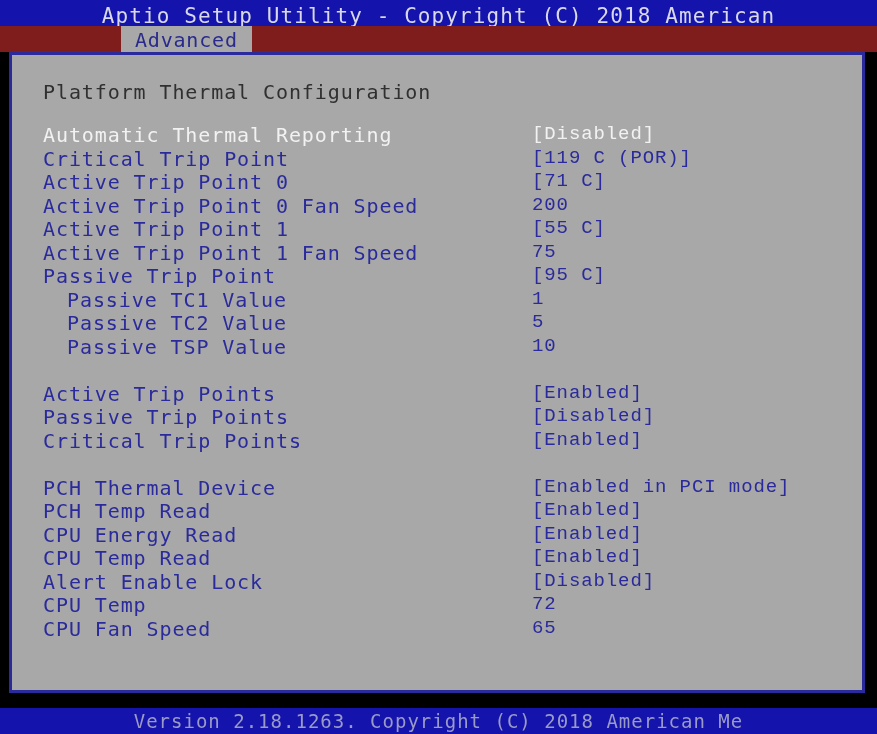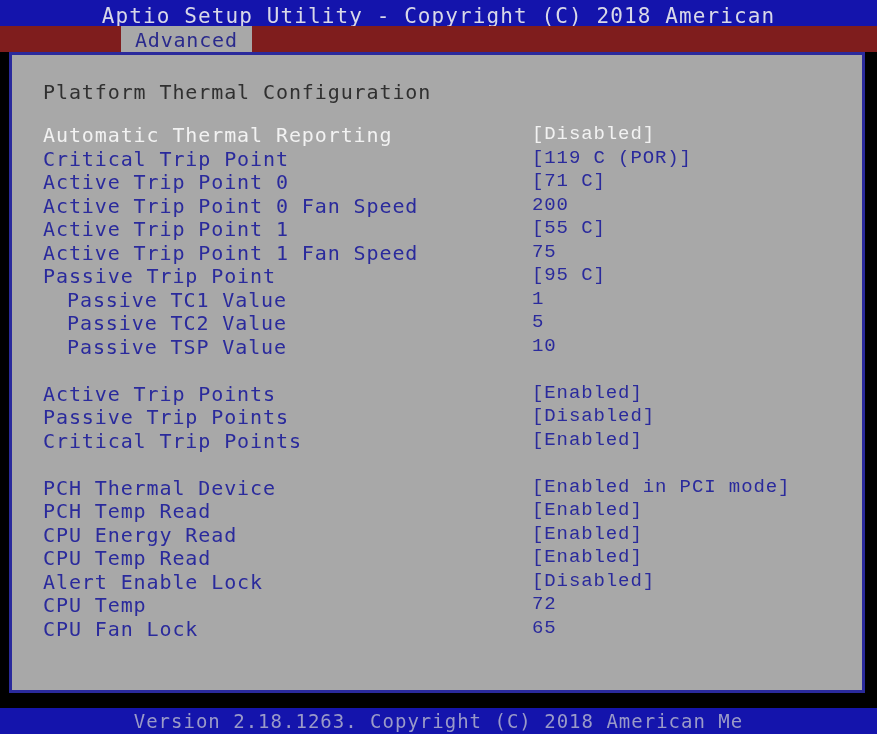--- a/index.html
+++ b/index.html
@@ -270,21 +270,21 @@
           </div>
           <div class="row">
             <span class="label">Alert Enable Lock</span>
             <span class="value">[Disabled]</span>
           </div>
           <div class="row">
             <span class="label">CPU Temp</span>
             <span class="value">72</span>
           </div>
           <div class="row">
-            <span class="label">CPU Fan Lock</span>
+            <span class="label">CPU Fan Speed</span>
             <span class="value">65</span>
           </div>
         </div>
 
     </div>
   </div>
 
   <div class="footer">
     <div class="footer-text">Version 2.18.1263. Copyright (C) 2018 American Me</div>
   </div>

